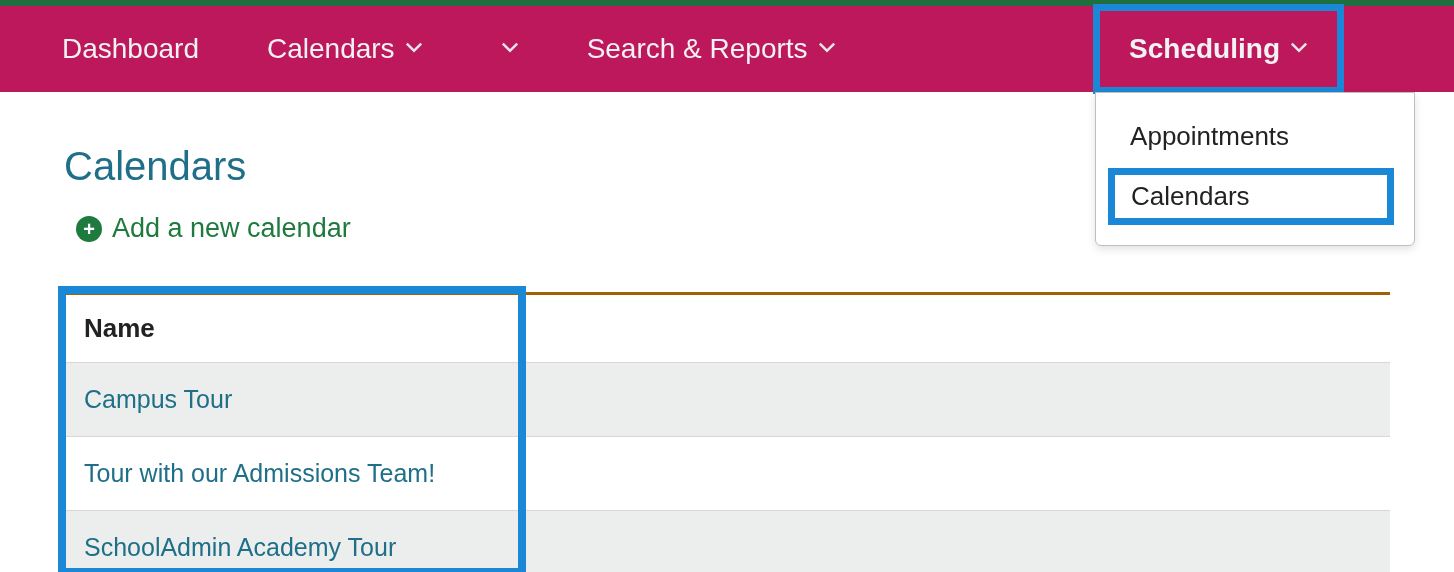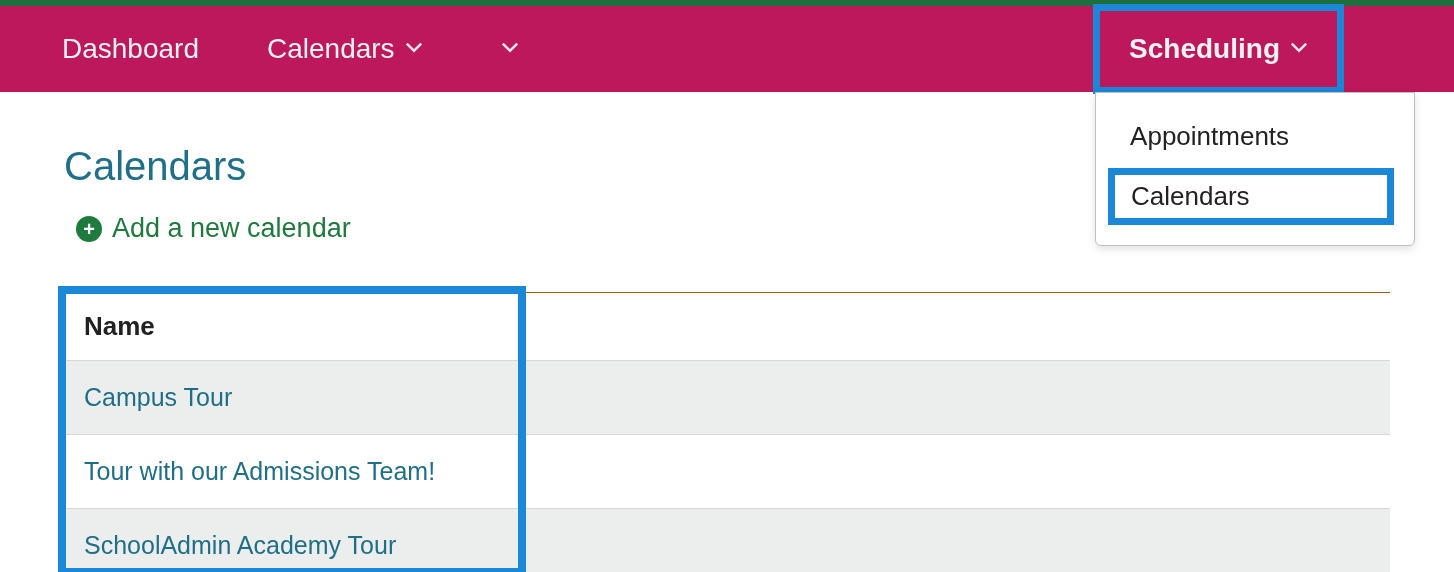--- a/index.html
+++ b/index.html
@@ -144,21 +144,21 @@
     width: 100%;
     border-collapse: collapse;
   }
   .table th {
     text-align: left;
     font-size: 26px;
     font-weight: 700;
     color: #222;
     padding: 18px 20px;
     background: #ffffff;
-    border-top: 1px solid #a16207;
+    border-top: 3px solid #a16207;
     border-bottom: 1px solid #d8d8d8;
   }
   .table td {
     padding: 22px 20px;
     font-size: 25px;
     border-top: 1px solid #d8d8d8;
   }
   .table td a {
     color: #1e6f87;
     text-decoration: none;
@@ -191,20 +191,28 @@
   </div>
 
   <div class="nav-item">
     <span class="chev">
       <svg class="chevron" viewBox="0 0 20 12">
           <path d="M1 1 L10 10 L19 1 L17 -1 L10 6 L3 -1 Z"></path>
         </svg>
     </span>
   </div>
 
+  <div class="nav-item">
+    <span>Search &amp; Reports</span>
+    <span class="chev">
+      <svg class="chevron" viewBox="0 0 20 12">
+          <path d="M1 1 L10 10 L19 1 L17 -1 L10 6 L3 -1 Z"></path>
+        </svg>
+    </span>
+  </div>
 
   <div class="nav-scheduling-wrap">
     <div class="nav-item active">
       <span>Scheduling</span>
       <span class="chev">
         <svg class="chevron" viewBox="0 0 20 12">
             <path d="M1 1 L10 10 L19 1 L17 -1 L10 6 L3 -1 Z"></path>
           </svg>
       </span>
       <div class="nav-highlight"></div>

